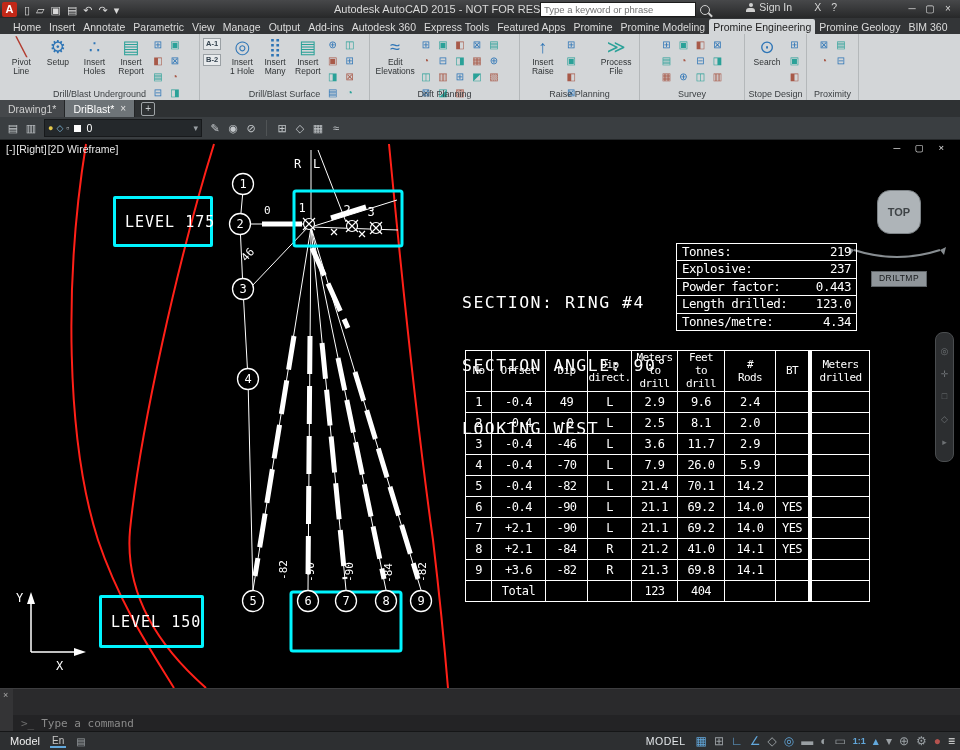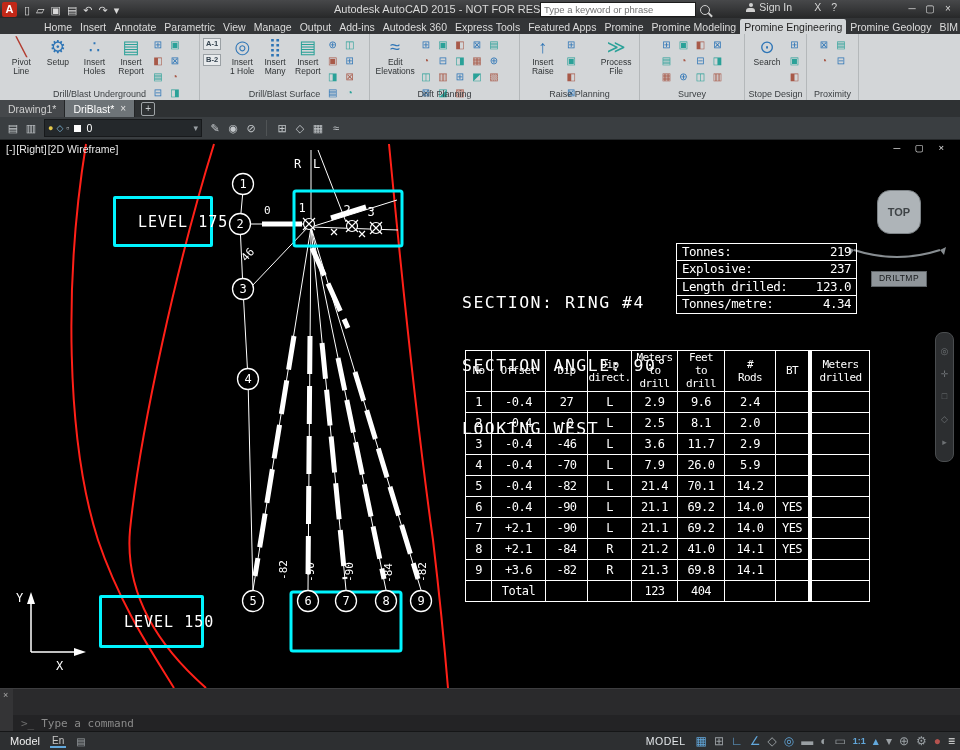--- a/index.html
+++ b/index.html
@@ -20,21 +20,21 @@
   .mag::after{content:"";position:absolute;width:5px;height:1.5px;background:#cfcfcf;transform:rotate(45deg);right:-4px;bottom:-2px;}
   #signin-wrap{position:absolute;right:168px;top:1px;display:flex;align-items:center;color:#d9d9d9;font-size:10.5px;}
   .person{width:9px;height:9px;position:relative;margin-right:4px;}
   .person::before{content:"";position:absolute;left:2.5px;top:0;width:4px;height:4px;border-radius:50%;background:#cfcfcf;}
   .person::after{content:"";position:absolute;left:0;bottom:0;width:9px;height:4px;border-radius:3px 3px 0 0;background:#cfcfcf;}
   .ic-ic{color:#d5d5d5;font-size:10.5px;margin:0 5px;}
   #win-btns{position:absolute;right:3px;top:0;display:flex;}
   .wb{color:#dcdcdc;font-size:10px;width:18px;text-align:center;line-height:17px;}
 
   
-  #tabrow{left:0;top:18px;width:960px;height:16px;background:#333537;display:flex;align-items:flex-end;padding-left:40px;box-sizing:border-box;}
+  #tabrow{left:0;top:18px;width:960px;height:16px;background:#333537;display:flex;align-items:flex-end;padding-left:9px;box-sizing:border-box;}
   .mtab{font-size:10.5px;color:#dcdcdc;padding:2px 4px 1px;white-space:nowrap;}
   .mtab.active{background:#d3d6d8;color:#1d1d1d;border-radius:2px 2px 0 0;}
 
   
   #ribbon{left:0;top:34px;width:960px;height:66px;background:#d3d6d8;display:flex;box-sizing:border-box;}
   .rpanel{position:relative;height:66px;border-right:1px solid #b4b8ba;display:flex;align-items:flex-start;
           padding:2px 3px 13px;box-sizing:border-box;}
   .rtitle{position:absolute;bottom:0;left:0;right:0;height:12px;font-size:9px;color:#3c4043;text-align:center;line-height:12px;white-space:nowrap;overflow:hidden;}
   .rbtn{width:40px;display:flex;flex-direction:column;align-items:center;padding-top:1px;cursor:default;}
   .ric{font-size:18px;line-height:21px;color:#2e75b6;}
@@ -68,21 +68,21 @@
   
   #canvas{left:0;top:140px;width:960px;height:548px;background:#000;overflow:hidden;}
   #cad-svg{position:absolute;left:0;top:0;}
   .cad{font-family:"DejaVu Sans Mono",monospace;color:#fff;}
   #vp-label{left:6px;top:3px;font-size:10.5px;color:#e8e8e8;}
   #vp-label span{margin-right:1px;}
   #vp-controls{right:10px;top:2px;color:#e8e8e8;font-size:9.5px;letter-spacing:6px;}
   #rl-r{left:294px;top:17px;font-size:12px;}
   #rl-l{left:313px;top:17px;font-size:12px;}
   .levelbox{border:3px solid #00f5ff;border-radius:2px;display:flex;align-items:center;box-sizing:border-box;}
-  .levelbox span{font-size:15px;letter-spacing:1px;padding-left:22px;white-space:nowrap;}
+  .levelbox span{font-size:15px;letter-spacing:1px;padding-left:9px;white-space:nowrap;}
   #level175{left:113px;top:56px;width:100px;height:51px;}
   #level150{left:99px;top:455px;width:105px;height:53px;}
   #section-text{left:462px;top:110px;font-size:16.5px;line-height:21px;letter-spacing:1.5px;white-space:pre;}
   #info-table{left:676px;top:103px;width:181px;border:1px solid #fff;box-sizing:border-box;}
   .irow{display:flex;justify-content:space-between;height:16.4px;line-height:16.4px;padding:0 5px;
         font-size:12.5px;letter-spacing:-0.5px;border-top:1px solid #fff;font-family:"DejaVu Sans Mono",monospace;color:#fff;align-items:center;}
   .irow:first-child{border-top:none;}
   #drill-table{left:465px;top:210px;}
   #drill-table table{border-collapse:collapse;table-layout:fixed;width:392px;}
   #drill-table th,#drill-table td{border:1px solid #fff;color:#fff;font-family:"DejaVu Sans Mono",monospace;
@@ -516,20 +516,24 @@
     <div id="info-rows">
         <div class="irow">
           <span>Tonnes:</span>
           <span>219</span>
         </div>
         <div class="irow">
           <span>Explosive:</span>
           <span>237</span>
         </div>
         <div class="irow">
+          <span>Powder factor:</span>
+          <span>0.443</span>
+        </div>
+        <div class="irow">
           <span>Length drilled:</span>
           <span>123.0</span>
         </div>
         <div class="irow">
           <span>Tonnes/metre:</span>
           <span>4.34</span>
         </div>
       </div>
   </div>
 
@@ -550,21 +554,21 @@
 Rods</th>
             <th style="width: 32px; margin-top: 47px;">BT</th>
             <th style="width: 57px;">Meters
 drilled</th>
           </tr>
         </thead>
       <tbody id="drill-body">
           <tr>
             <td>1</td>
             <td>-0.4</td>
-            <td>27</td>
+            <td>49</td>
             <td>L</td>
             <td>2.9</td>
             <td>9.6</td>
             <td>2.4</td>
             <td></td>
             <td></td>
           </tr>
           <tr>
             <td>2</td>
             <td>-0.4</td>

